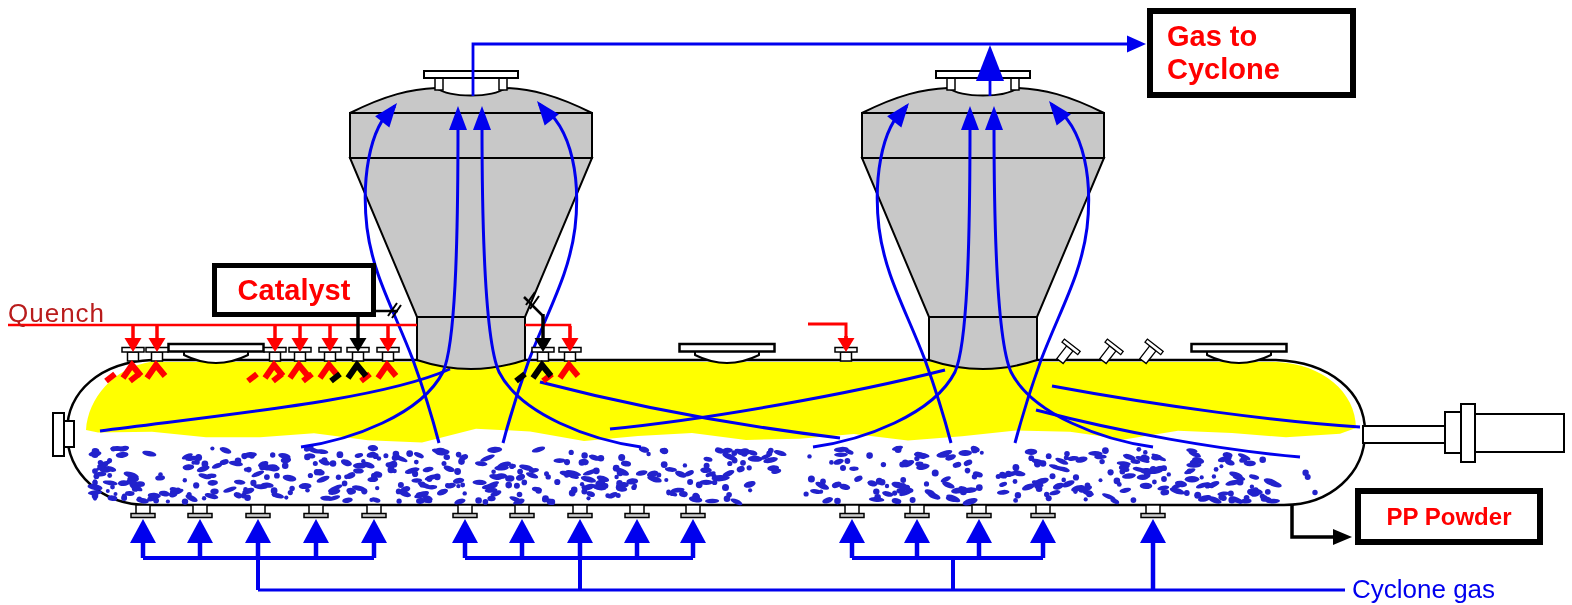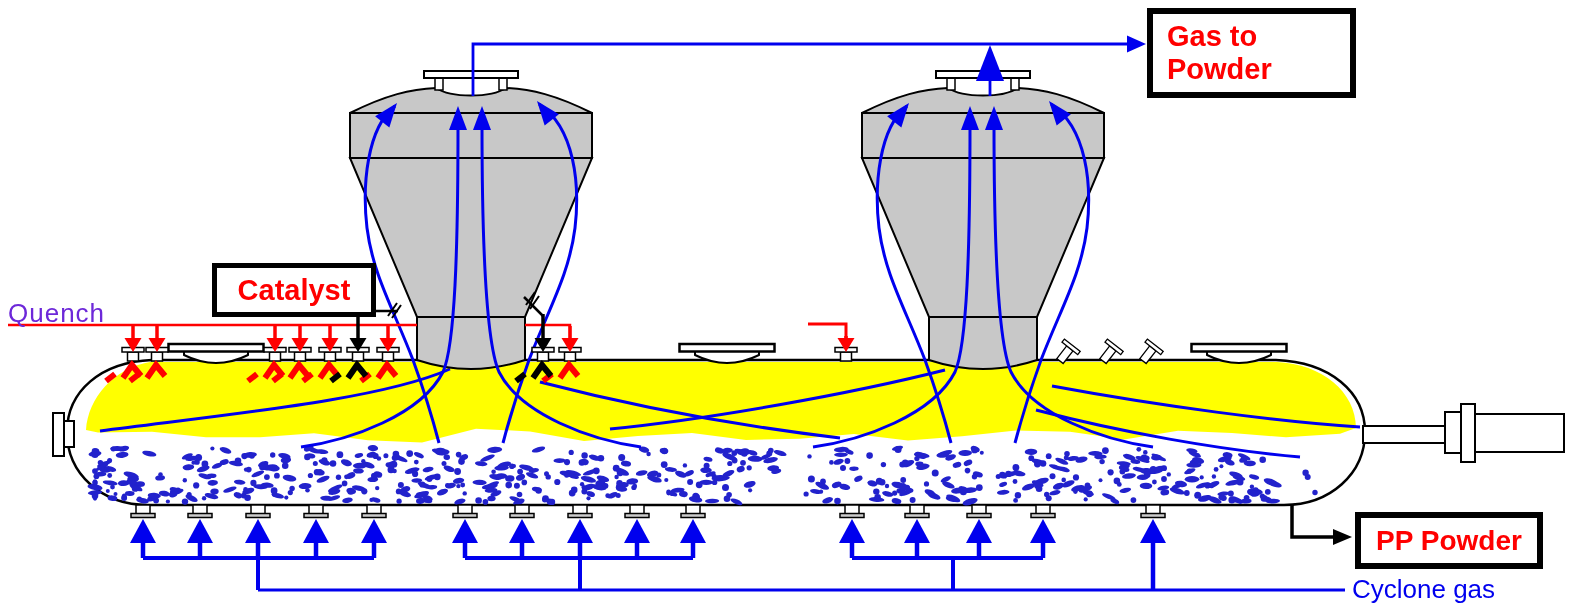--- a/index.html
+++ b/index.html
@@ -6,23 +6,23 @@
   .stage{position:relative;width:1572px;height:605px;background:#ffffff;overflow:hidden;
          font-family:"Liberation Sans",sans-serif;padding-left:12px;}
   .stage svg{position:absolute;left:0;top:0;}
   .callout{position:absolute;background:#ffffff;border:5px solid #000000;color:#ff0000;
            font-weight:bold;font-size:29px;font-family:"Liberation Sans",sans-serif;
            display:flex;align-items:center;justify-content:center;box-sizing:border-box;}
   .callout.gas{left:1147px;top:8px;width:209px;height:90px;border-width:6px;
                flex-direction:column;align-items:flex-start;justify-content:center;
                padding-left:14px;line-height:33px;}
   .callout.catalyst{left:212px;top:263px;width:164px;height:54px;border-width:5px;}
-  .callout.pp{left:1355px;top:488px;width:188px;height:57px;border-width:6px;font-size:28px;margin-top:24px;}
+  .callout.pp{left:1355px;top:488px;width:188px;height:57px;border-width:6px;font-size:24px;}
   .lbl{position:absolute;font-family:"Liberation Sans",sans-serif;font-size:26px;}
-  .lbl.quench{left:8px;top:298px;color:#6d28d9;letter-spacing:1px;}
+  .lbl.quench{left:8px;top:298px;color:#b91c1c;letter-spacing:1px;}
   .lbl.recycle{left:1352px;top:574px;color:#0000ee;}
 </style>
 </head>
 <body>
 
 <div class="stage">
 
   <svg id="dg" width="1572" height="605" viewBox="0 0 1572 605">
 
     <g id="g-vessel">
@@ -847,21 +847,21 @@
       <rect x="1445" y="412" width="16" height="41" fill="#ffffff" stroke="#000000" stroke-width="2"></rect>
       <rect x="1461" y="404" width="14" height="58" fill="#ffffff" stroke="#000000" stroke-width="2"></rect>
       <rect x="1475" y="414" width="89" height="38" fill="#ffffff" stroke="#000000" stroke-width="2"></rect>
       <path d="M1292,504 L1292,537 L1334,537" fill="none" stroke="#000000" stroke-width="3.5"></path>
       <polygon points="1352,537 1333,529 1333,545" fill="#000000"></polygon>
     </g>
   </svg>
 
   <div class="callout gas">
     <span>Gas to</span>
-    <span>Powder</span>
+    <span>Cyclone</span>
   </div>
   <div class="callout catalyst">
     <span>Catalyst</span>
   </div>
   <div class="callout pp">
     <span>PP Powder</span>
   </div>
   <div class="lbl quench">Quench</div>
   <div class="lbl recycle">Cyclone gas</div>
 </div>

